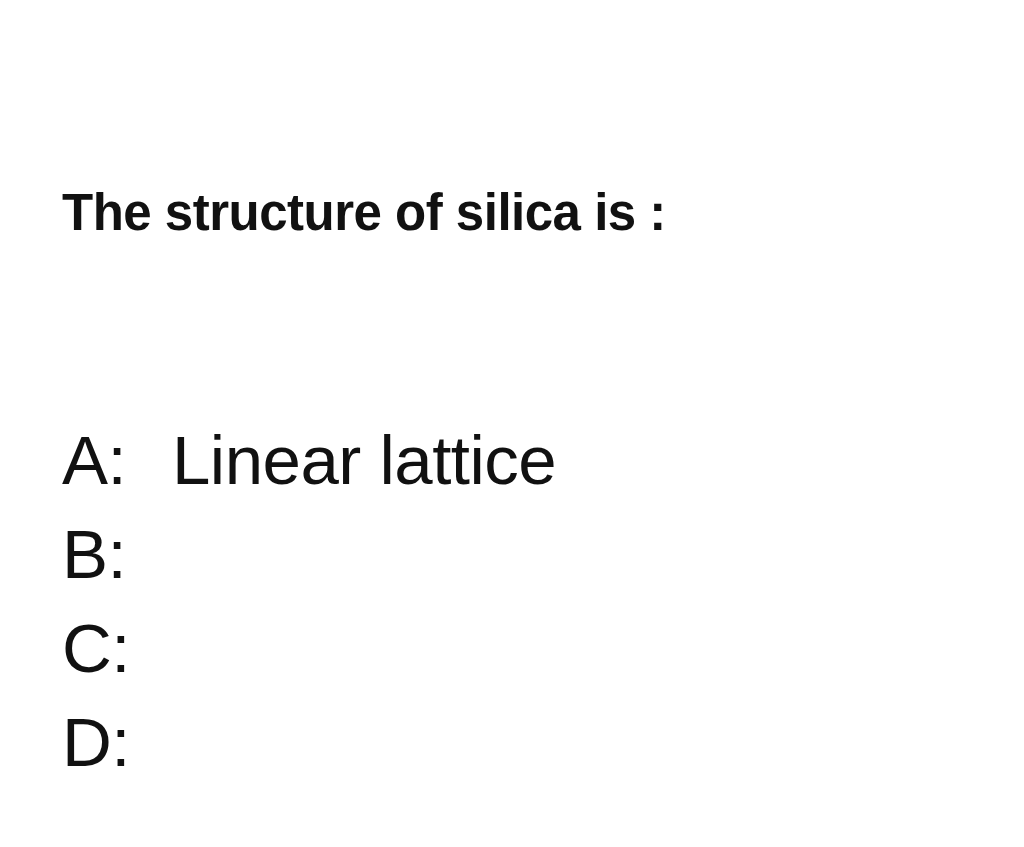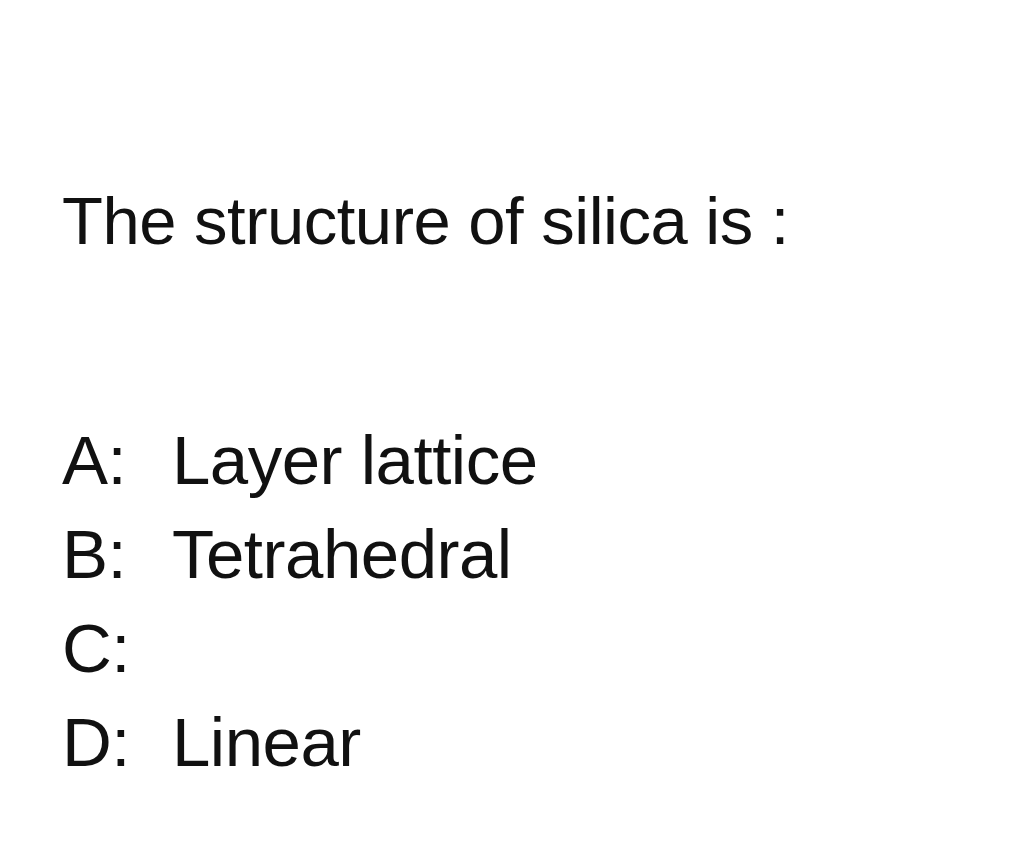--- a/index.html
+++ b/index.html
@@ -20,23 +20,23 @@
     width: 1024px;
     height: 847px;
     background: #ffffff;
     box-sizing: border-box;
   }
 
   .question {
     position: absolute;
     left: 62px;
     top: 186px;
-    font-size: 67px;
+    font-size: 51px;
     line-height: 1.05;
-    font-weight: 400;
+    font-weight: 700;
     letter-spacing: -0.5px;
     white-space: pre;
     color: #111111;
   }
 
   .options {
     position: absolute;
     left: 62px;
     top: 414px;
     width: 900px;
@@ -67,31 +67,29 @@
 <body>
 
 <div class="page">
 
   <div class="question">The structure of silica is :</div>
 
   <div class="options">
 
     <div class="option-row">
       <span class="option-label">A:</span>
-      <span class="option-text">Layer lattice</span>
+      <span class="option-text">Linear lattice</span>
     </div>
 
     <div class="option-row">
       <span class="option-label">B:</span>
-      <span class="option-text">Tetrahedral</span>
     </div>
 
     <div class="option-row">
       <span class="option-label">C:</span>
     </div>
 
     <div class="option-row">
       <span class="option-label">D:</span>
-      <span class="option-text">Linear</span>
     </div>
 
   </div>
 </div>
 
 </body></html>

